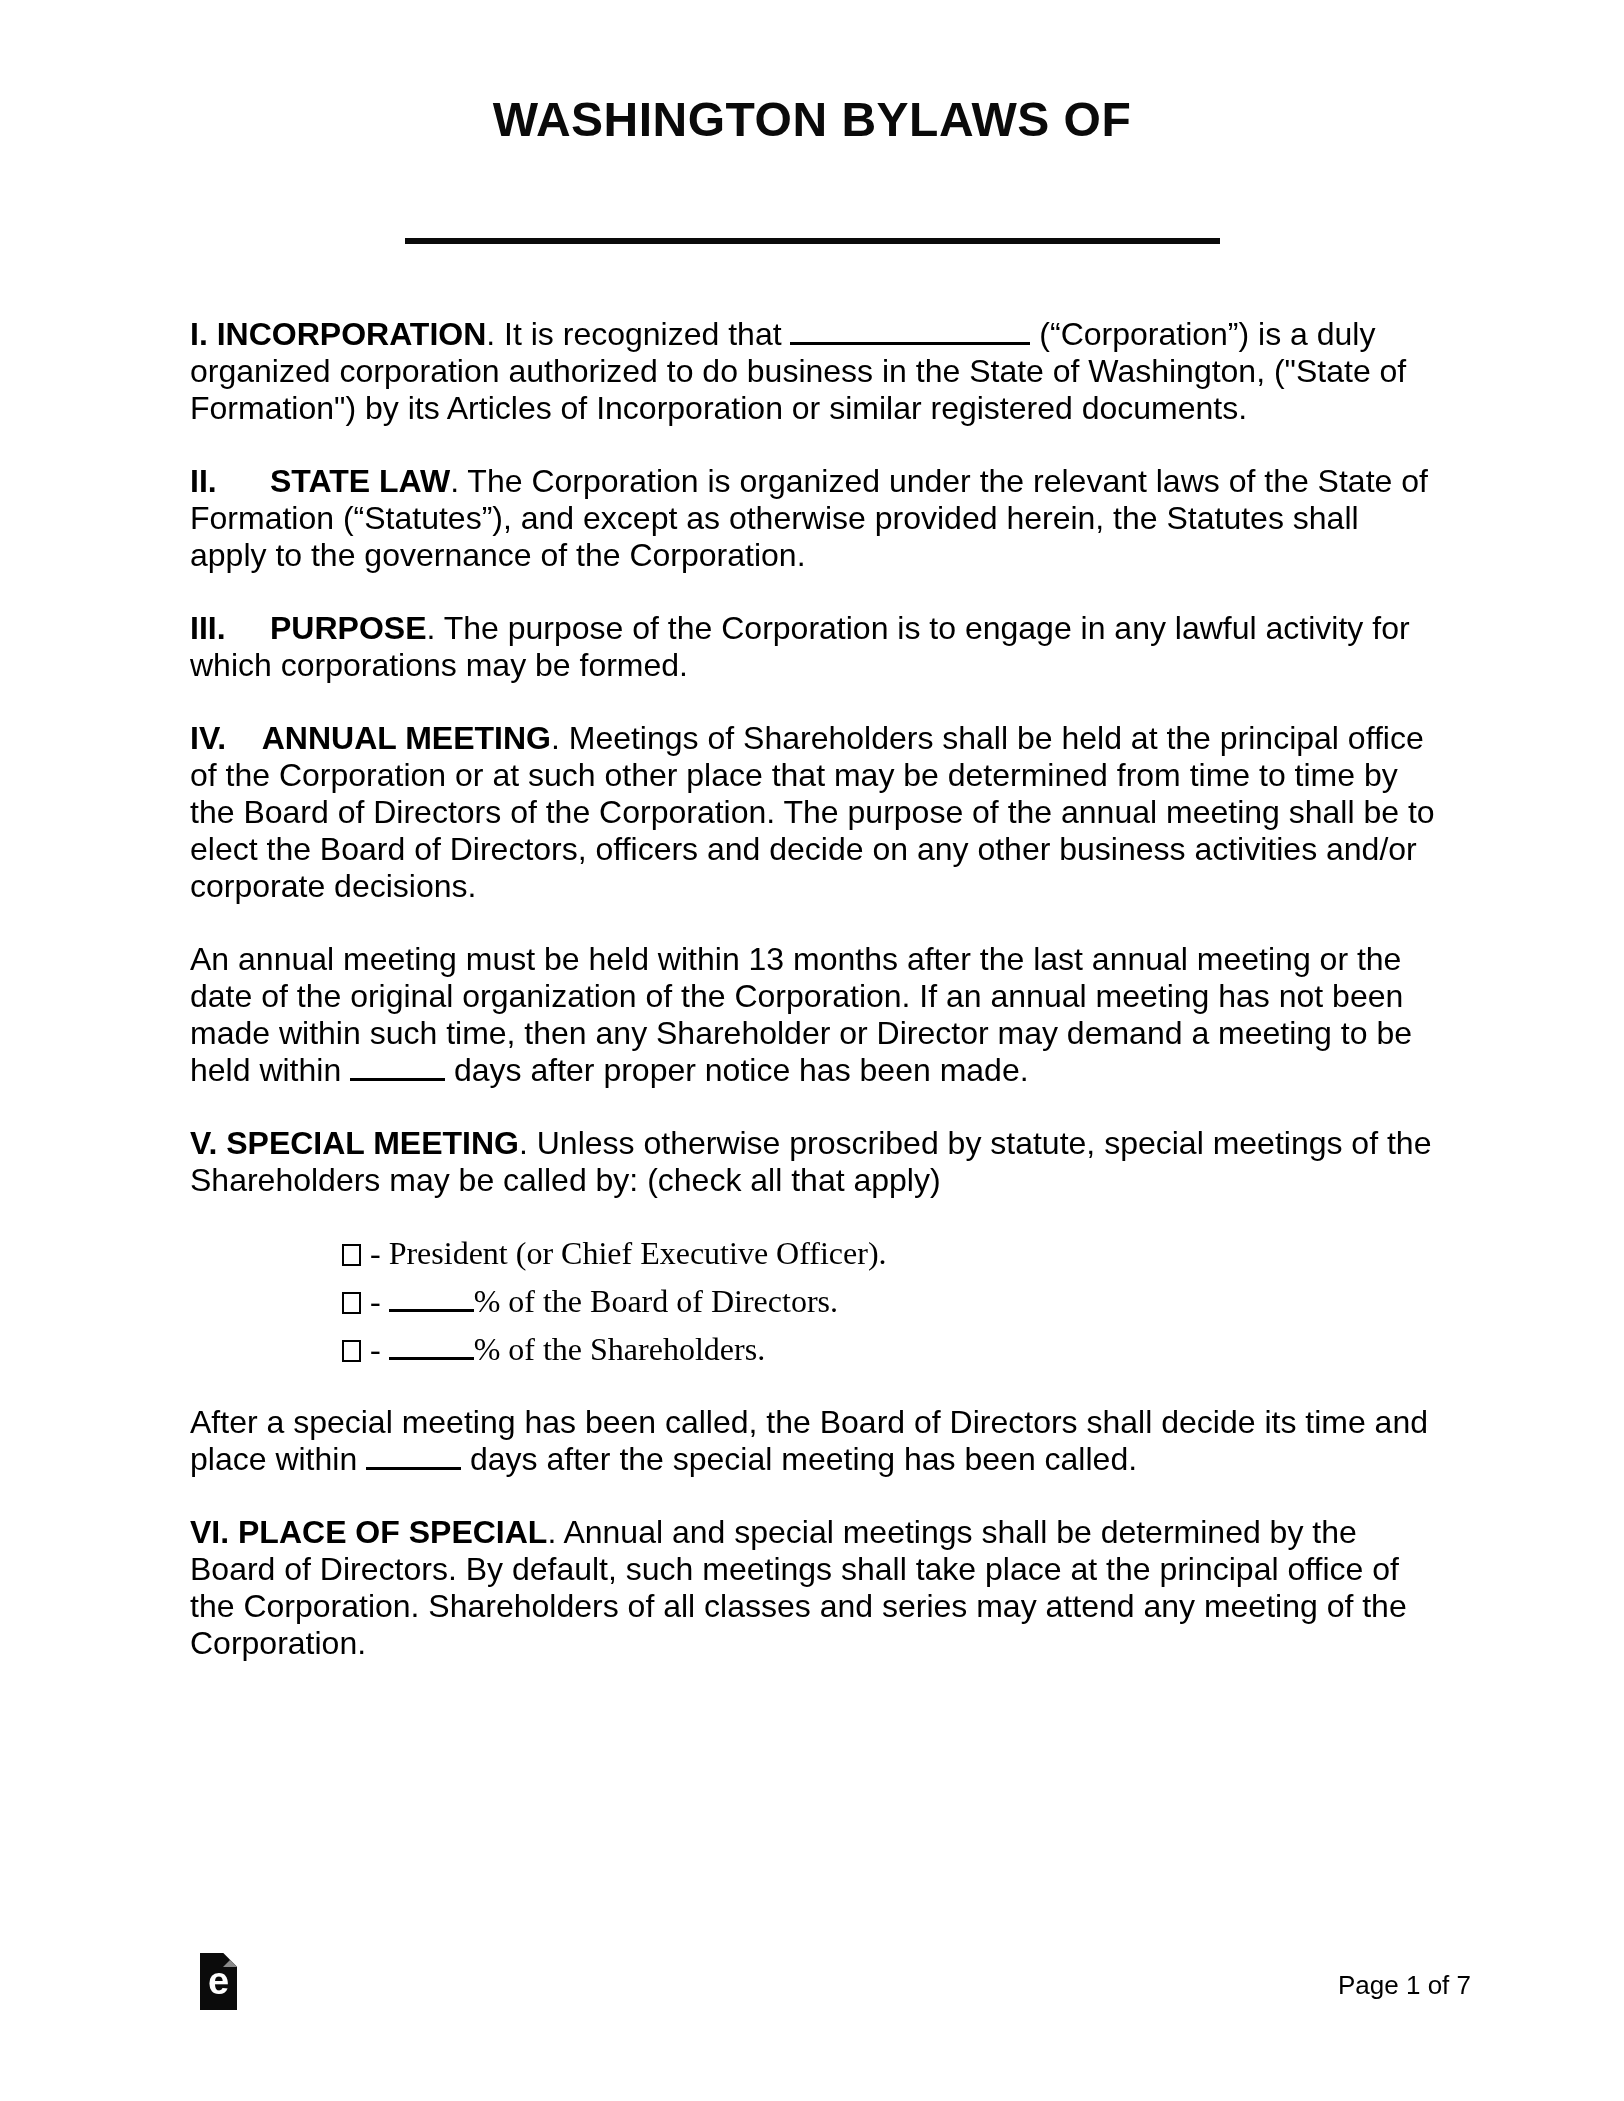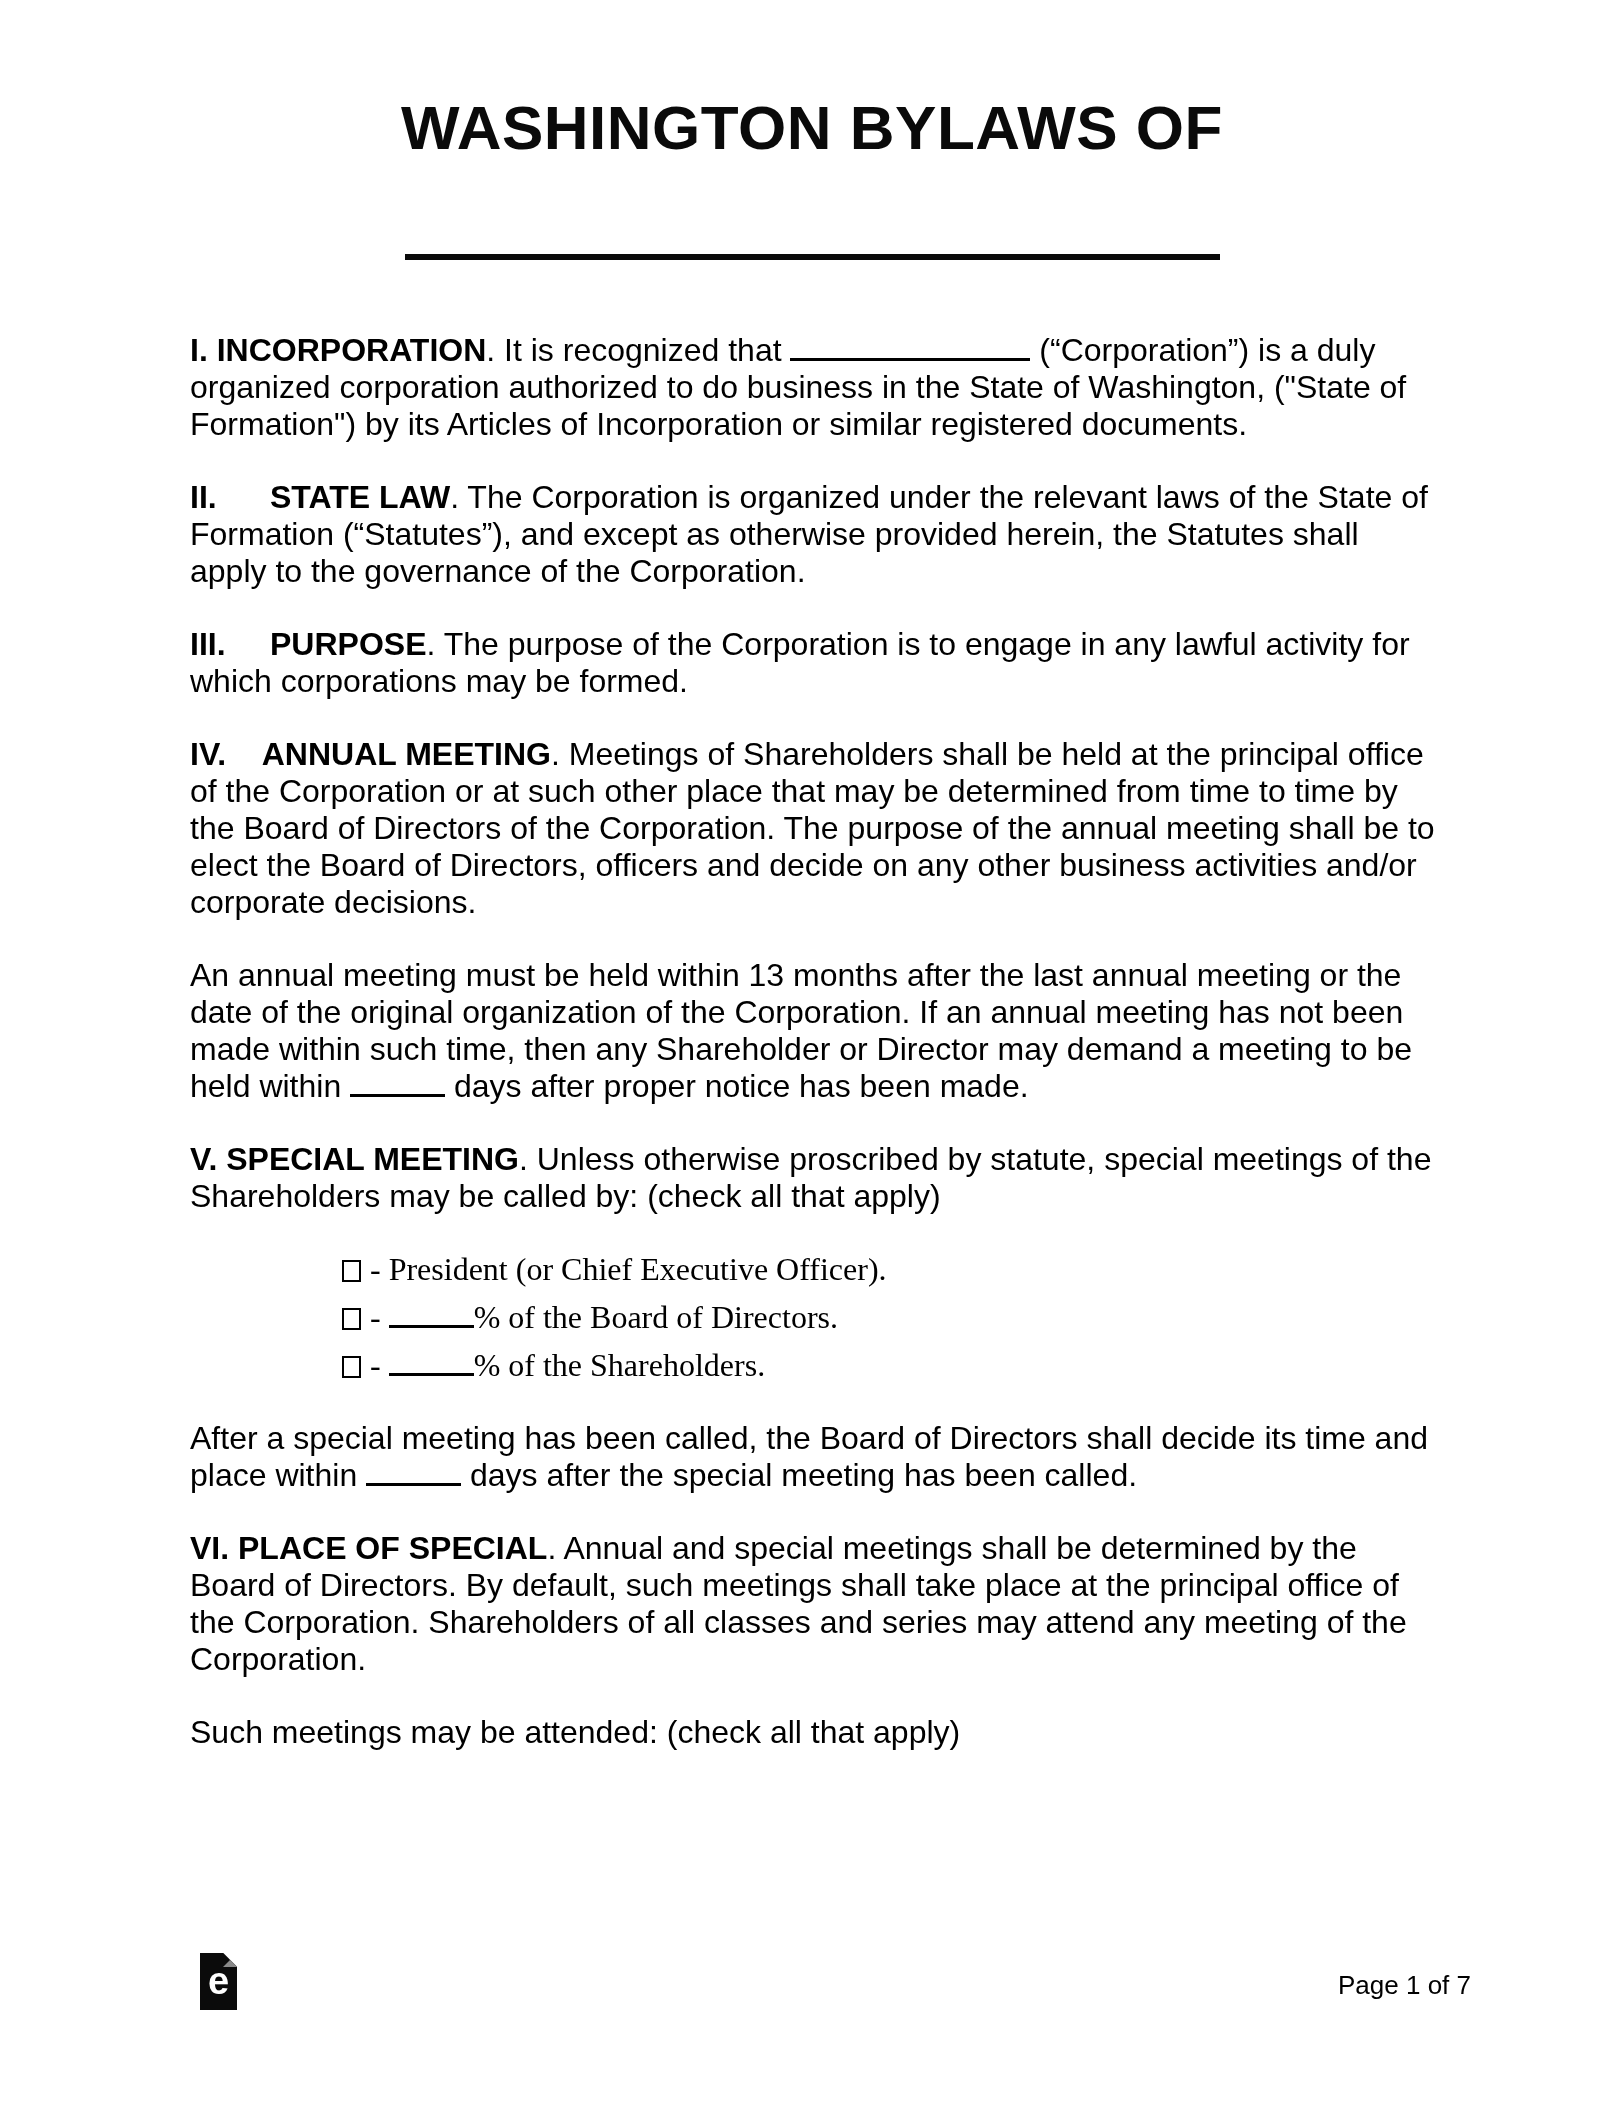--- a/index.html
+++ b/index.html
@@ -9,21 +9,21 @@
     width: 1624px;
     height: 2101px;
     background: #ffffff;
     color: #000000;
     font-family: "Liberation Sans", "DejaVu Sans", sans-serif;
     overflow: hidden;
   }
   .title {
     margin: 92px 0 0 0;
     text-align: center;
-    font-size: 62px;
+    font-size: 48px;
     font-weight: bold;
     letter-spacing: 0.5px;
     color: #0a0a0a;
   }
   .title-blank {
     width: 815px;
     height: 0;
     margin: 91px auto 0 auto;
     border-bottom: 6px solid #0a0a0a;
   }
@@ -100,21 +100,20 @@
       <p class="para"><strong>IV.&nbsp;&nbsp;&nbsp;&nbsp;ANNUAL MEETING</strong>. Meetings of Shareholders shall be held at the principal office of the Corporation or at such other place that may be determined from time to time by the Board of Directors of the Corporation. The purpose of the annual meeting shall be to elect the Board of Directors, officers and decide on any other business activities and/or corporate decisions.</p>
       <p class="para">An annual meeting must be held within 13 months after the last annual meeting or the date of the original organization of the Corporation. If an annual meeting has not been made within such time, then any Shareholder or Director may demand a meeting to be held within <span class="blank" style="width: 95px;"></span> days after proper notice has been made.</p>
       <p class="para"><strong>V. SPECIAL MEETING</strong>. Unless otherwise proscribed by statute, special meetings of the Shareholders may be called by: (check all that apply)</p>
       <div class="checklist">
         <div class="check-item"><span class="checkbox"></span>- President (or Chief Executive Officer).</div>
         <div class="check-item"><span class="checkbox"></span>- <span class="blank" style="width: 85px;"></span>% of the Board of Directors.</div>
         <div class="check-item"><span class="checkbox"></span>- <span class="blank" style="width: 85px;"></span>% of the Shareholders.</div>
       </div>
       <p class="para">After a special meeting has been called, the Board of Directors shall decide its time and place within <span class="blank" style="width: 95px;"></span> days after the special meeting has been called.</p>
       <p class="para"><strong>VI. PLACE OF SPECIAL</strong>. Annual and special meetings shall be determined by the Board of Directors. By default, such meetings shall take place at the principal office of the Corporation. Shareholders of all classes and series may attend any meeting of the Corporation.</p>
-      <p class="para">Such meetings may be attended: (check all that apply)</p>
     </div>
 
   <div class="footer-logo">
     <span class="fold"></span>
     <span class="logo-letter">e</span>
   </div>
   <div class="page-num">Page 1 of 7</div>
 </div>
 
 </body></html>

